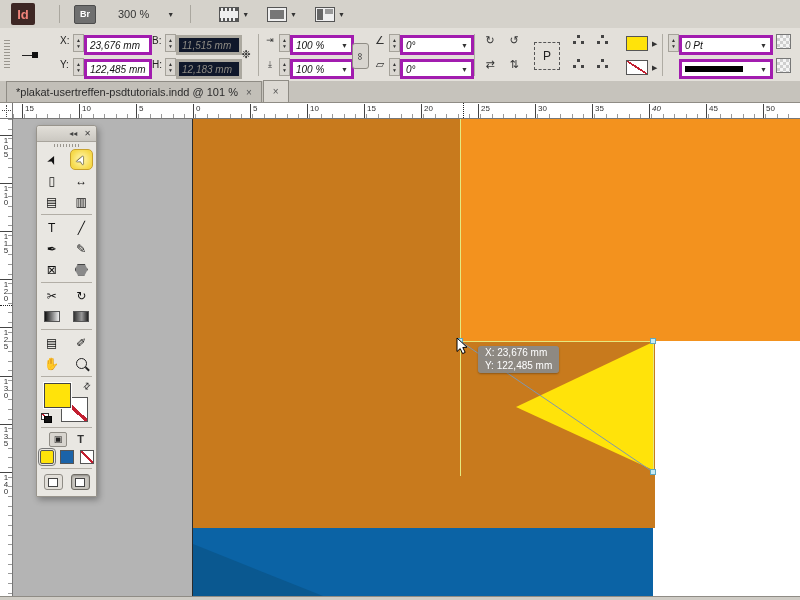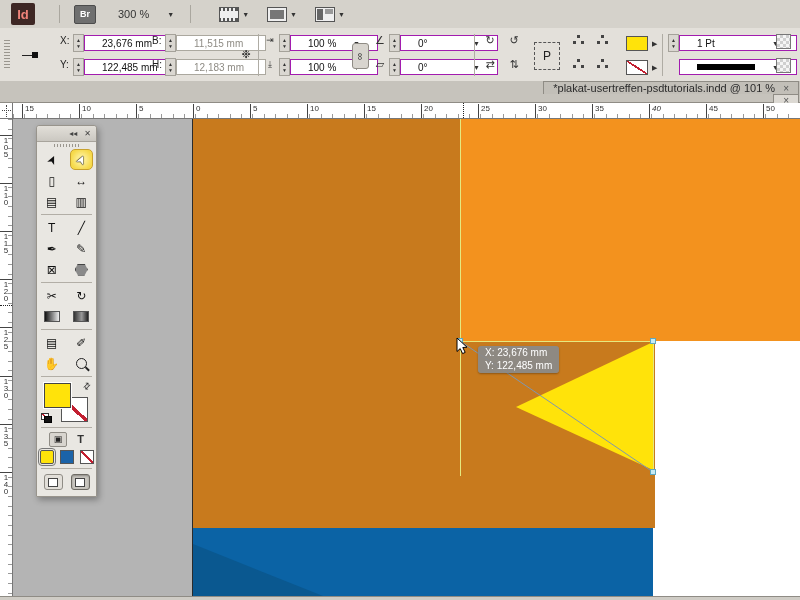--- a/index.html
+++ b/index.html
@@ -28,23 +28,23 @@
   
   .controlbar{position:absolute;left:0;top:28px;width:800px;height:53px;background:#E3E0DA;
               border-bottom:1px solid #9B978F;}
   .cb{position:absolute;font-size:10px;color:#222;}
   .row1{top:7px}.row2{top:31px}
   .grip-v{position:absolute;left:4px;top:12px;width:6px;height:30px;
      background:repeating-linear-gradient(180deg,#9a968e 0 1px,transparent 1px 3px);}
   .refpoint{position:absolute;left:22px;top:24px;width:18px;height:6px;display:flex;align-items:center;}
   .refpoint i{display:block;width:10px;height:1px;background:#222;}
   .refpoint b{display:block;width:6px;height:6px;background:#111;}
-  .fld{position:absolute;height:14px;background:#fff;border:1px solid #a21caf;font-size:10px;
-       color:#111;padding:0 17px;display:flex;align-items:center;white-space:nowrap;}
-  .fld.dis{background:#ffffff;color:#8E8B84;border-color:#ABA89F;}
+  .fld{position:absolute;height:14px;background:#fff;border:3px solid #a21caf;font-size:10px;
+       color:#111;padding:0 3px;display:flex;align-items:center;white-space:nowrap;font-style:italic;}
+  .fld.dis{background:#0f172a;color:#8E8B84;border-color:#ABA89F;}
   .fld .ddv{margin-left:auto;font-size:7px;color:#333;padding-left:4px;}
   .stepper{position:absolute;width:9px;height:16px;font-size:5px;line-height:5px;color:#333;
            display:flex;flex-direction:column;align-items:center;justify-content:center;gap:1px;
            background:#DAD7D1;border:1px solid #A5A29A;}
   .cb-sep{position:absolute;top:6px;width:1px;height:42px;background:#AFACA4;}
   .cb-ico{position:absolute;width:16px;height:16px;display:flex;align-items:center;justify-content:center;
           font-size:11px;color:#333;}
   .chainbtn{position:absolute;left:352px;top:15px;width:15px;height:24px;background:#D8D5CF;
             border:1px solid #8f8c85;border-radius:3px;display:flex;align-items:center;justify-content:center;
             font-size:10px;color:#333;}
@@ -55,21 +55,21 @@
   .treeico i{position:absolute;width:3px;height:3px;background:#444;left:4px;top:0;}
   .treeico i:before{content:"";position:absolute;left:-4px;top:6px;width:3px;height:3px;background:#444;}
   .treeico i:after{content:"";position:absolute;left:4px;top:6px;width:3px;height:3px;background:#444;}
   .swatchbox{position:absolute;width:20px;height:13px;border:1px solid #555;}
   .nonebox{background:linear-gradient(to top right,#fff 0 46%,#C21F30 46% 54%,#fff 54% 100%);}
   .flyout{position:absolute;font-size:7px;color:#333;}
   .sqico{position:absolute;width:13px;height:13px;border:1px solid #777;
      background:repeating-conic-gradient(#cfcfcf 0 25%,#f5f5f5 0 50%) 0 0/6px 6px;}
   
   .tabbar{position:absolute;left:0;top:81px;width:800px;height:22px;background:#C6C3BC;
-          border-bottom:1px solid #8F8C85;display:flex;align-items:flex-end;padding-left:6px;box-sizing:border-box;flex-direction:column;}
+          border-bottom:1px solid #8F8C85;display:flex;align-items:flex-end;padding-left:6px;box-sizing:border-box;}
   .tab{height:20px;display:flex;align-items:center;gap:8px;padding:0 9px;font-size:11px;color:#2b2b2b;
        background:#C2BFB8;border:1px solid #8F8C85;border-bottom:none;margin-right:1px;white-space:nowrap;}
   .tab.active{background:#DCD9D3;height:21px;}
   .tab .close{font-size:10px;color:#555;}
   
   .ruler-corner{position:absolute;left:0;top:103px;width:13px;height:16px;background:#fff;
     border-right:1px solid #777;border-bottom:1px solid #777;box-sizing:border-box;}
   .ruler-corner:before{content:"";position:absolute;left:2px;top:7px;width:9px;border-top:1px dotted #444;}
   .ruler-corner:after{content:"";position:absolute;left:6px;top:2px;height:12px;border-left:1px dotted #444;}
   .h-ruler{position:absolute;left:13px;top:103px;width:787px;height:16px;background:#fff;
@@ -274,21 +274,21 @@
   <span class="flyout" style="left:652px;top:12px">▶</span>
   <div class="swatchbox nonebox" style="left:626px;top:32px"></div>
   <span class="flyout" style="left:652px;top:36px">▶</span>
 
   <div class="cb-sep" style="left:662px"></div>
   <div class="stepper" style="left:668px;top:6px">
       <span>▲</span>
       <span>▼</span>
     </div>
   <div class="fld row1" style="left:679px;width:82px">
-    <span>1 Pt</span>
+    <span>0 Pt</span>
       <span class="ddv">▼</span>
     </div>
   <div class="fld row2" style="left:679px;width:82px">
     <span style="display:inline-block;width:58px;height:6px;background:#000"></span>
       <span class="ddv">▼</span>
     </div>
 
   <div class="sqico" style="left:776px;top:6px"></div>
   <div class="sqico" style="left:776px;top:30px"></div>
 </div>

